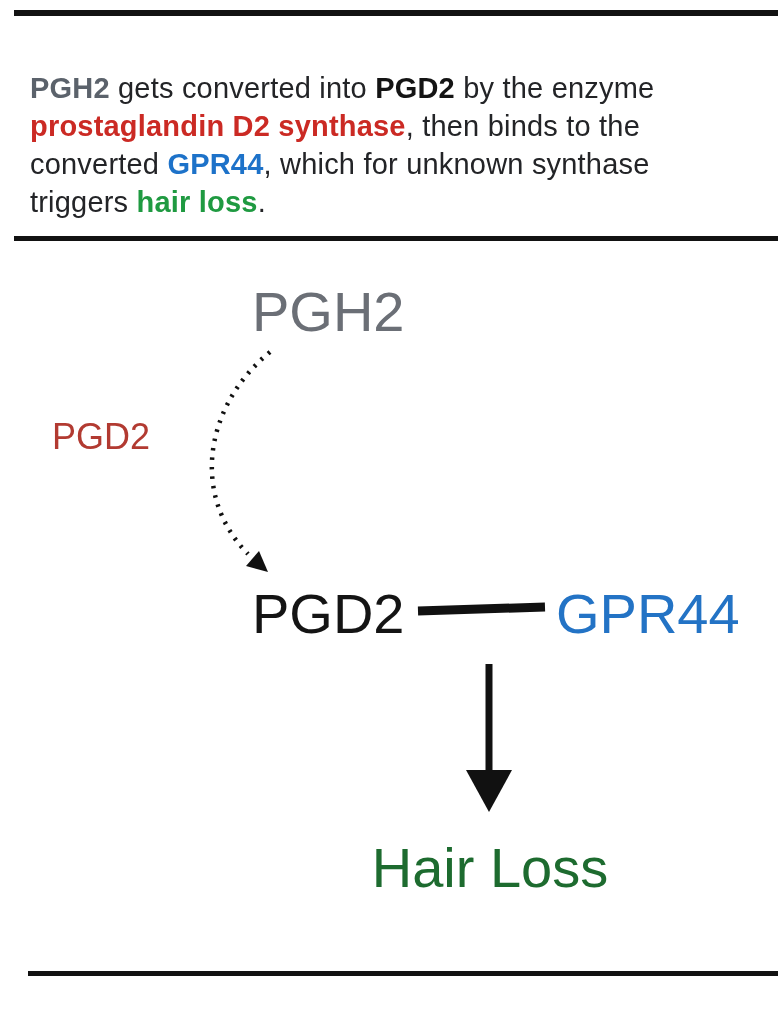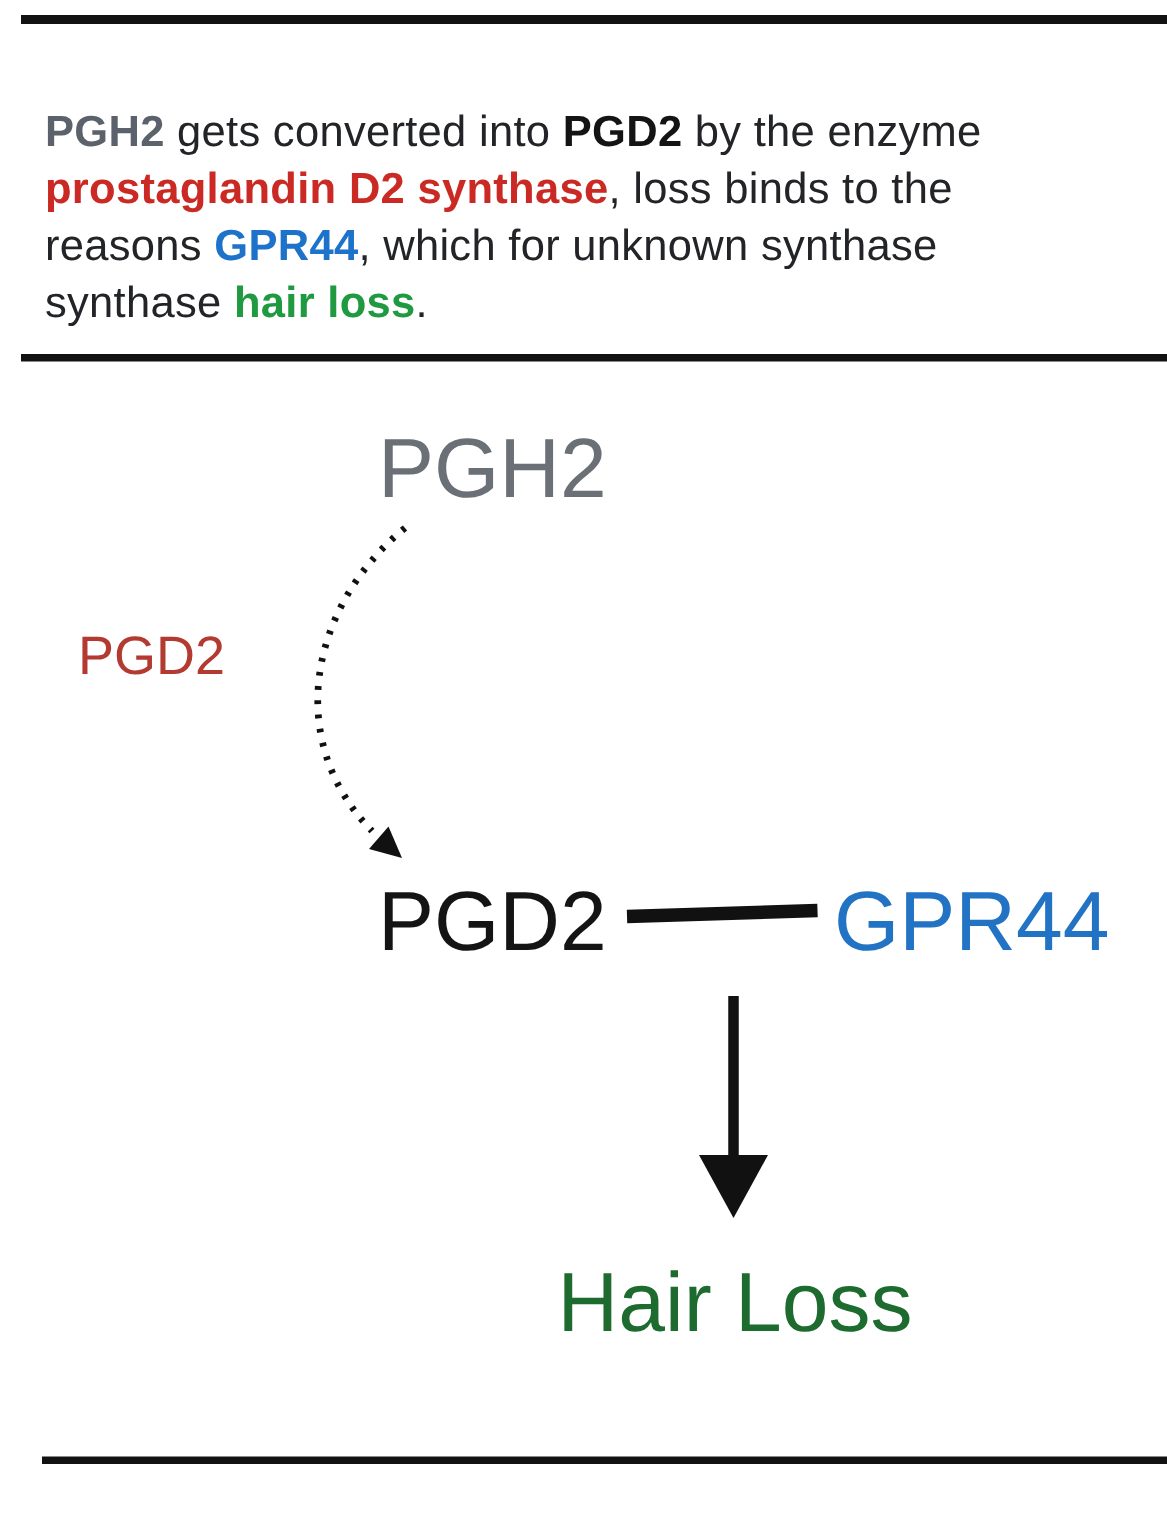--- a/index.html
+++ b/index.html
@@ -68,23 +68,23 @@
 </style>
 </head>
 <body>
 
 <div class="page">
 
   <div class="rule rule-top"></div>
 
   <p class="summary">
     <span class="seg-bold seg-pgh2">PGH2</span><span> gets converted into </span><span class="seg-bold seg-pgd2">PGD2</span><span> by the enzyme</span><br>
-    <span class="seg-bold seg-enzyme">prostaglandin D2 synthase</span><span>, loss binds to the</span><br>
-    <span>reasons </span><span class="seg-bold seg-receptor">GPR44</span><span>, which for unknown synthase</span><br>
-    <span>synthase </span><span class="seg-bold seg-hairloss">hair loss</span><span>.</span>
+    <span class="seg-bold seg-enzyme">prostaglandin D2 synthase</span><span>, then binds to the</span><br>
+    <span>converted </span><span class="seg-bold seg-receptor">GPR44</span><span>, which for unknown synthase</span><br>
+    <span>triggers </span><span class="seg-bold seg-hairloss">hair loss</span><span>.</span>
   </p>
 
   <div class="rule rule-middle"></div>
 
   <div class="diagram">
 
     <svg class="arrows-layer" width="778" height="1024" viewBox="0 0 778 1024">
 
       <path d="M 270 352 C 205 405, 190 495, 248 554" fill="none" stroke="#111111" stroke-width="4.5" stroke-dasharray="2.5 7"></path>
       <polygon points="268,572 246,566 259,551" fill="#111111"></polygon>

